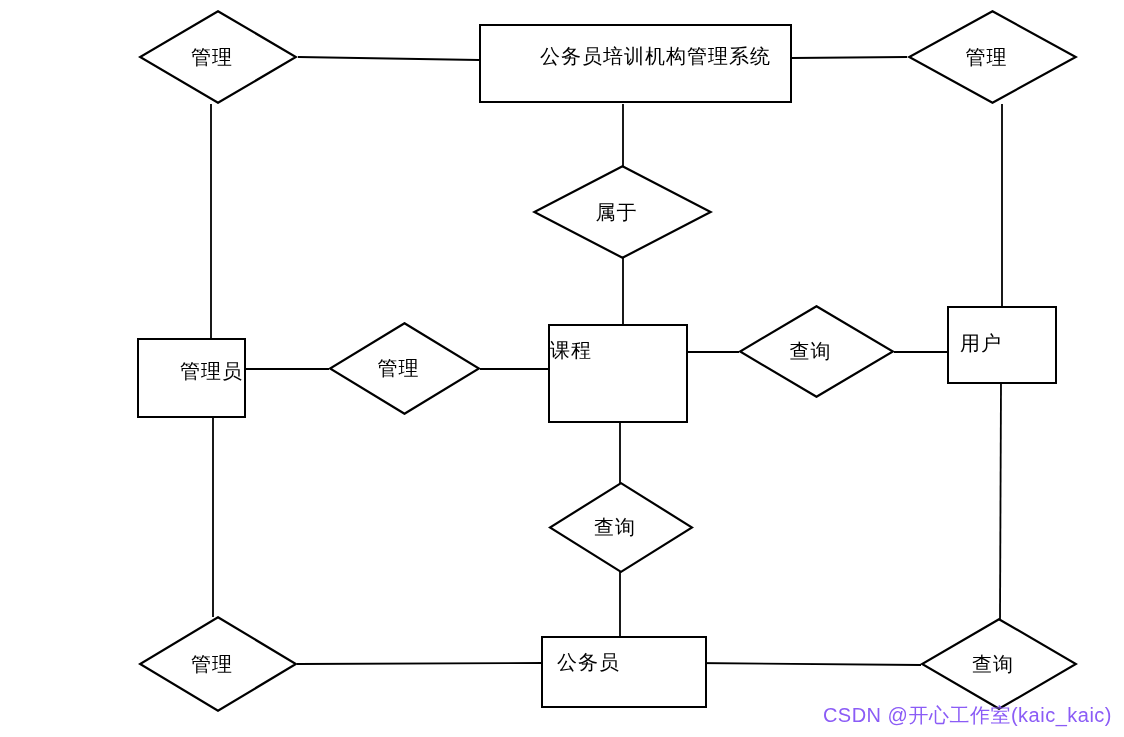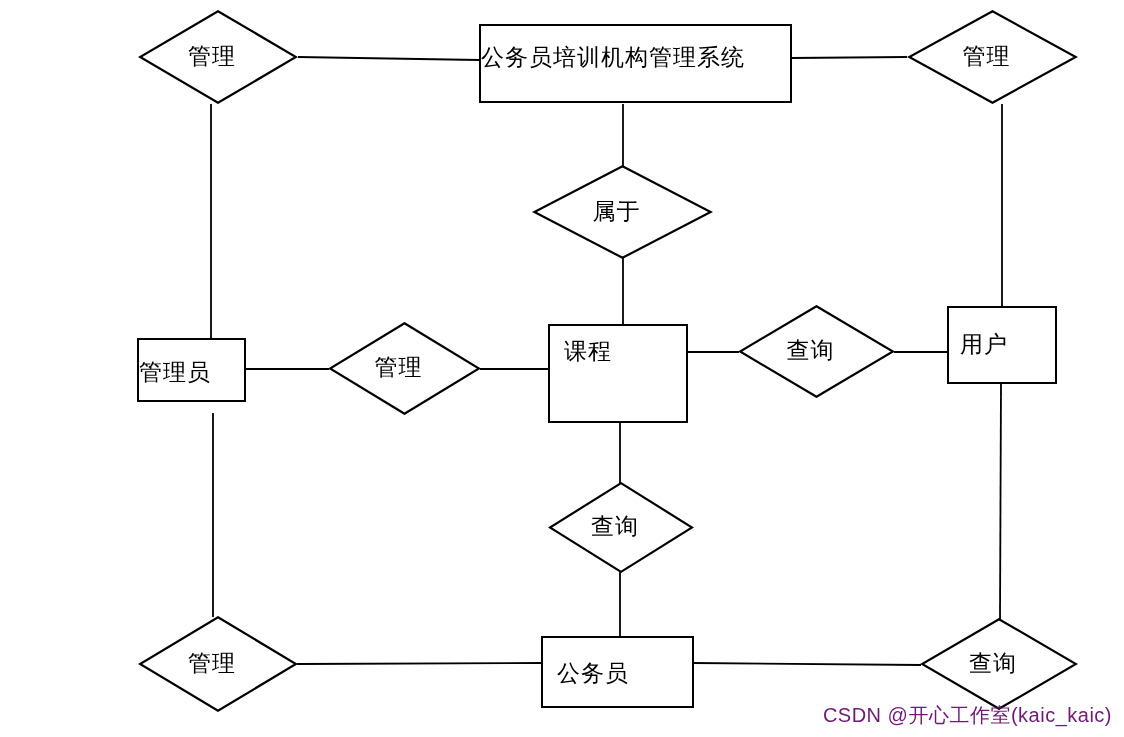--- a/index.html
+++ b/index.html
@@ -23,33 +23,34 @@
     width: 1124px;
     height: 737px;
   }
   .wires line {
     stroke: #000000;
     stroke-width: 1.8;
   }
   .node {
     position: absolute;
     box-sizing: border-box;
-    font-size: 23px;
+    font-size: 20px;
     line-height: 1.15;
     letter-spacing: 1px;
     white-space: nowrap;
   }
   .entity {
     background: #ffffff;
     border: 2.5px solid #000000;
     display: flex;
   }
   .entity.align-center {
-    justify-content: flex-start;
+    justify-content: center;
     align-items: flex-start;
+    padding-left: 40px;
   }
   .entity.align-left {
     justify-content: flex-start;
     align-items: flex-start;
   }
   .relation {
     display: flex;
     align-items: center;
     justify-content: center;
   }
@@ -71,21 +72,21 @@
     position: relative;
     transform: translateX(-6px);
   }
   .watermark {
     position: absolute;
     right: 12px;
     bottom: 8px;
     font-family: "Liberation Sans", "DejaVu Sans", sans-serif;
     font-size: 20px;
     letter-spacing: 0.5px;
-    color: #701a75;
+    color: #8b5cf6;
   }
 </style>
 </head>
 <body>
 
 <div class="canvas">
 
   <svg class="wires" viewBox="0 0 1124 737" xmlns="http://www.w3.org/2000/svg">
     <line x1="298" y1="57" x2="479" y2="60"></line>
     <line x1="792" y1="58" x2="907" y2="57"></line>
@@ -102,33 +103,33 @@
     <line x1="620" y1="422" x2="620" y2="483"></line>
     <line x1="620" y1="572" x2="620" y2="637"></line>
     <line x1="297" y1="664" x2="542" y2="663"></line>
     <line x1="693" y1="663" x2="921" y2="665"></line>
   </svg>
 
   <div class="node entity align-center" style="left:479px; top:24px; width:313px; height:79px; padding-top:19px;">
     <span class="label">公务员培训机构管理系统</span>
   </div>
 
-  <div class="node entity align-center" style="left:137px; top:338px; width:109px; height:64px; padding-top:20px;">
+  <div class="node entity align-center" style="left:137px; top:338px; width:109px; height:80px; padding-top:20px;">
     <span class="label">管理员</span>
   </div>
 
-  <div class="node entity align-left" style="left:548px; top:324px; width:140px; height:99px; padding-top:13px; padding-left:14px;">
+  <div class="node entity align-left" style="left:548px; top:324px; width:140px; height:99px; padding-top:13px; ">
     <span class="label">课程</span>
   </div>
 
   <div class="node entity align-left" style="left:947px; top:306px; width:110px; height:78px; padding-top:24px; padding-left:11px;">
     <span class="label">用户</span>
   </div>
 
-  <div class="node entity align-left" style="left:541px; top:636px; width:153px; height:72px; padding-top:23px; padding-left:14px;">
+  <div class="node entity align-left" style="left:541px; top:636px; width:166px; height:72px; padding-top:13px; padding-left:14px;">
     <span class="label">公务员</span>
   </div>
 
   <div class="node relation" style="left:138px; top:10px; width:160px; height:94px;">
     <svg class="shape" viewBox="0 0 100 100" preserveAspectRatio="none" xmlns="http://www.w3.org/2000/svg">
       <polygon points="50,1.3 98.7,50 50,98.7 1.3,50"></polygon>
     </svg>
     <span class="label">管理</span>
   </div>
 

